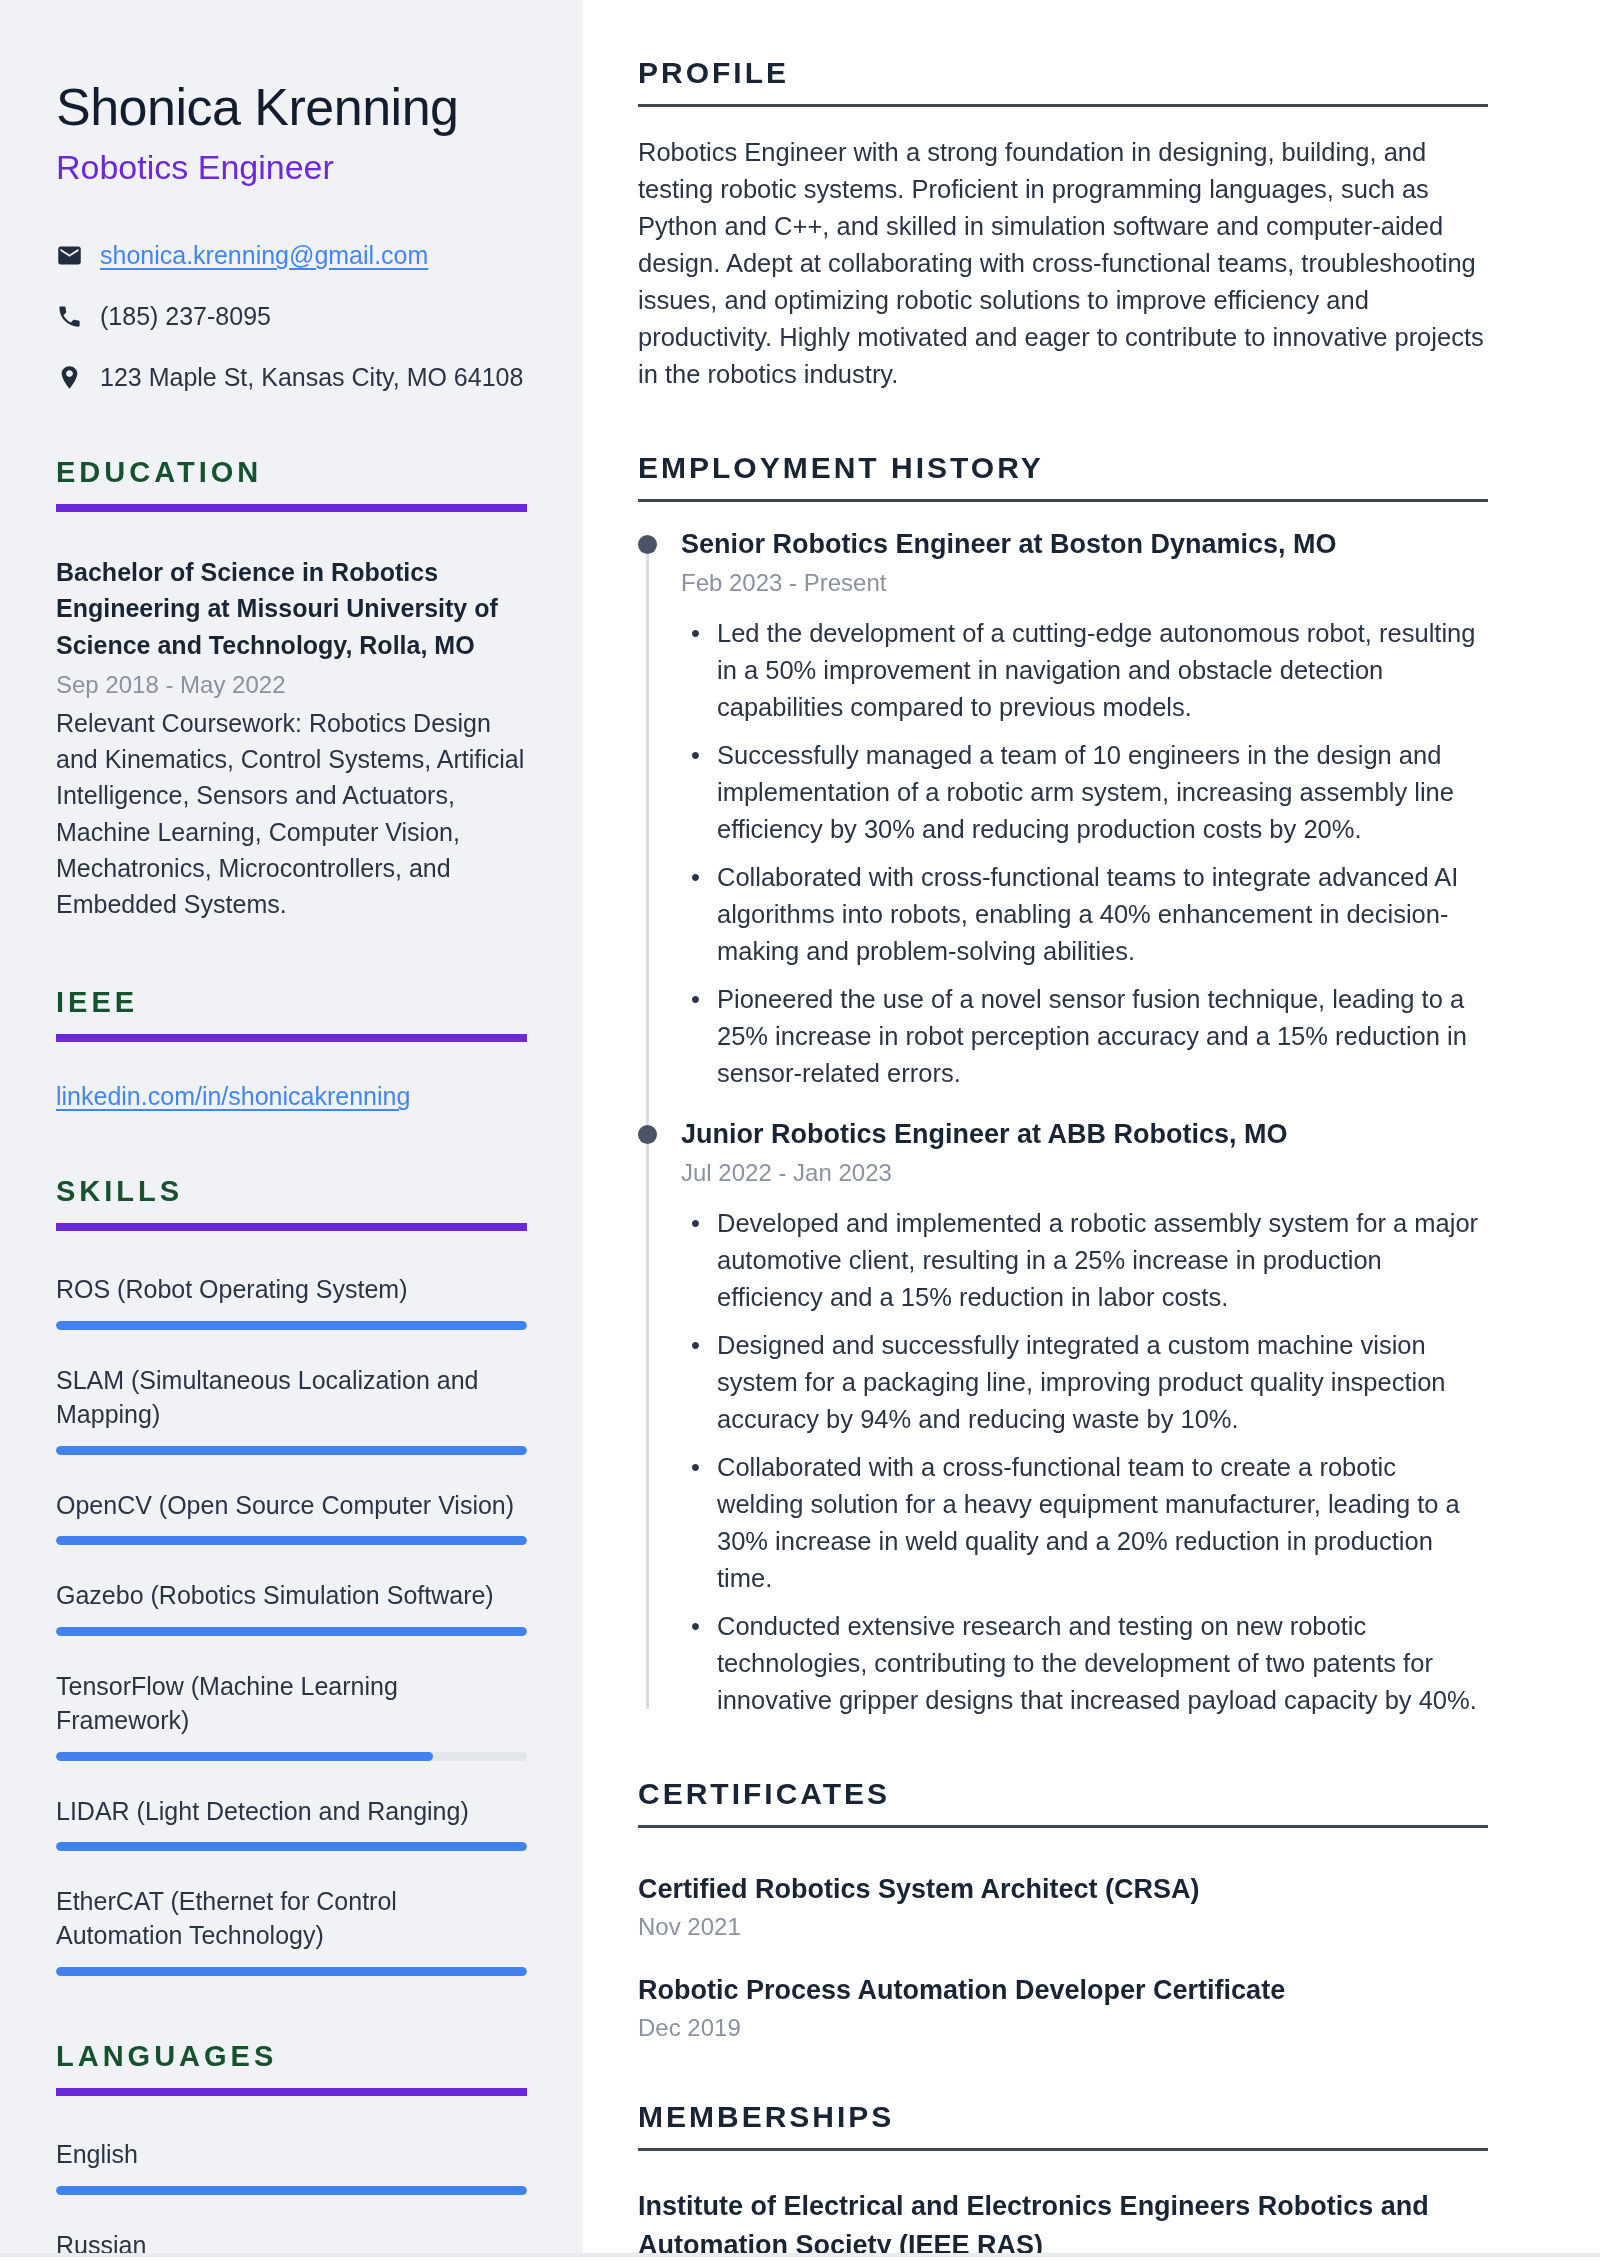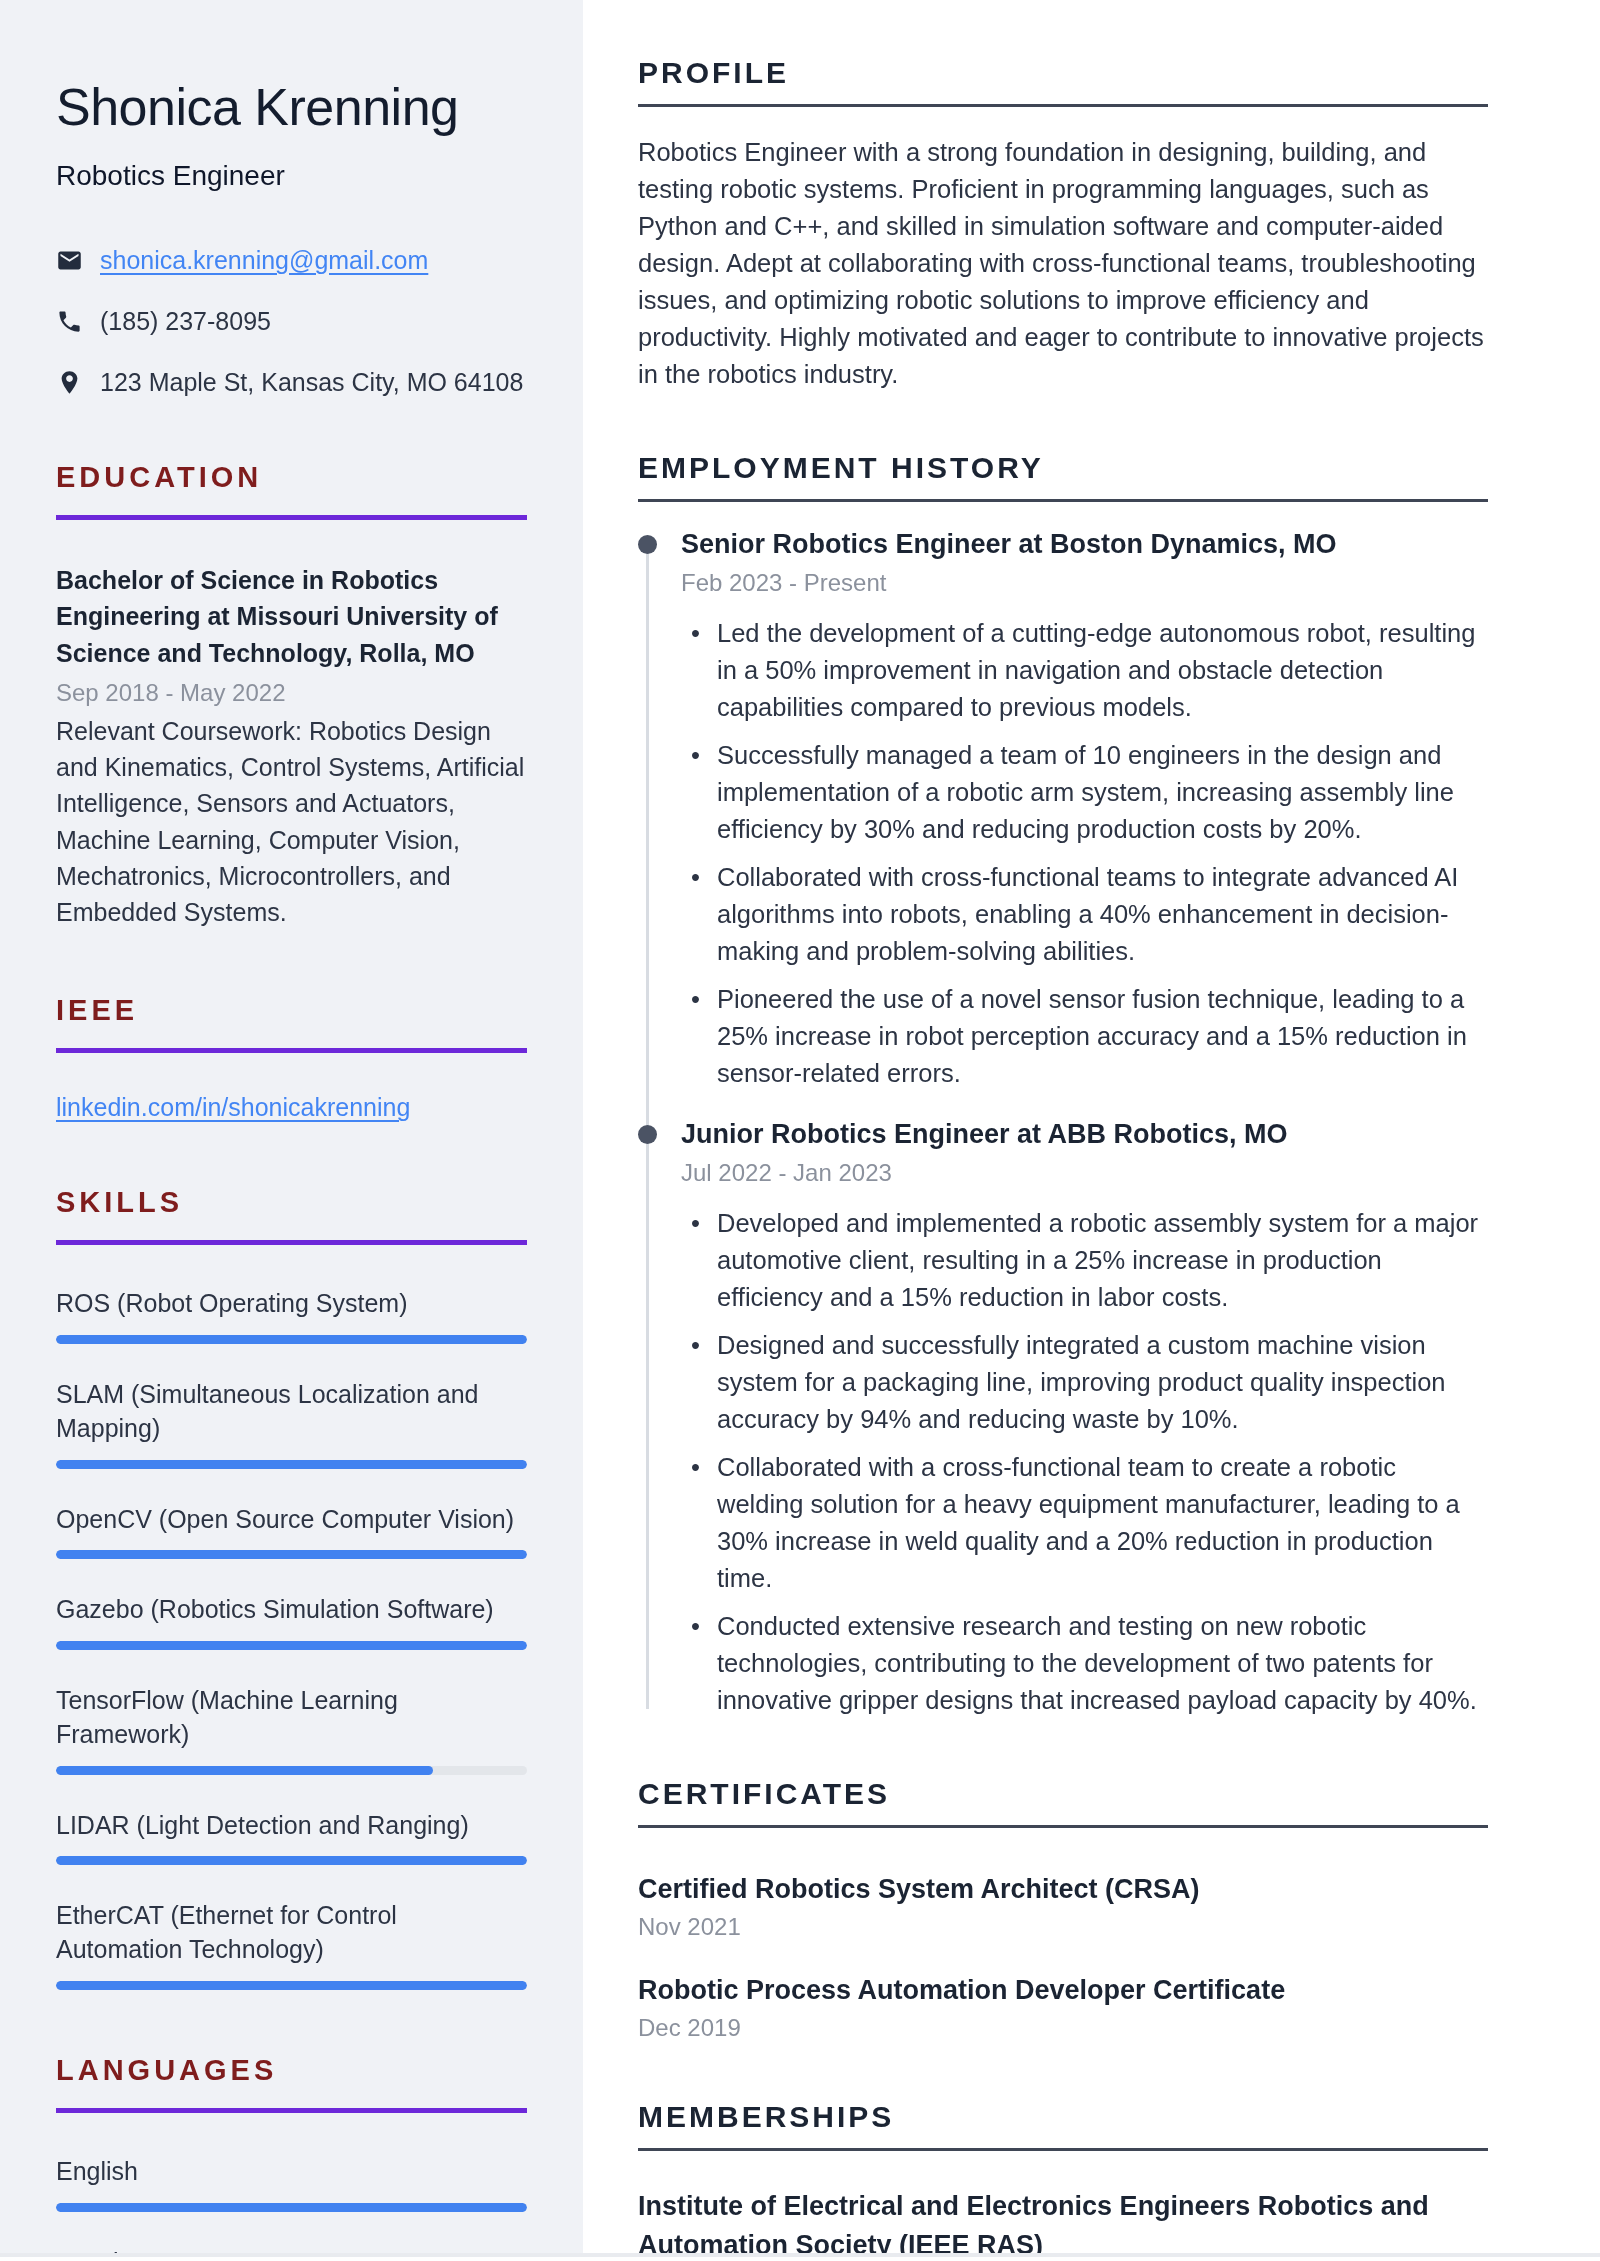--- a/index.html
+++ b/index.html
@@ -3,31 +3,31 @@
 <meta charset="utf-8">
 <style>
   * { margin:0; padding:0; box-sizing:border-box; }
   html,body { width:1600px; }
   body { background:#ffffff; font-family:"Liberation Sans","DejaVu Sans",sans-serif; color:#2c3444; }
   .page { display:flex; width:1600px; height:2257px; border-bottom:4px solid #e9ebef; overflow:hidden; }
 
   
   .sidebar { width:583px; flex:0 0 583px; background:#f0f2f6; padding:74px 56px 40px 56px; }
   .name { font-size:52px; line-height:1.27; font-weight:normal; color:#141d2e; letter-spacing:-0.5px; }
-  .role { margin-top:20px; font-size:28px; color:#0f172a; }
+  .role { margin-top:8px; font-size:34px; color:#6d28d9; }
   .contact { margin-top:54px; }
   .contact-row { display:flex; align-items:center; margin-bottom:32px; }
   .contact-row .ic { width:27px; height:27px; flex:0 0 27px; margin-right:17px; }
   .contact-row .ic svg { width:100%; height:100%; fill:#232c3d; }
   .contact-text { font-size:25px; color:#2c3444; }
   a.link { color:#4285f4; text-decoration:underline; text-decoration-thickness:1.5px; text-underline-offset:4px; }
 
   .side-section { margin-top:64px; }
-  .side-heading { font-size:29px; font-weight:bold; letter-spacing:4px; color:#7f1d1d;
-                  padding-bottom:21px; border-bottom:5px solid #6d28d9; }
+  .side-heading { font-size:29px; font-weight:bold; letter-spacing:4px; color:#14532d;
+                  padding-bottom:15px; border-bottom:8px solid #6d28d9; }
   .edu-degree { margin-top:42px; font-size:25px; font-weight:bold; line-height:1.45; color:#1b2433; }
   .edu-dates { margin-top:8px; font-size:24px; color:#8b919d; }
   .edu-course { margin-top:6px; font-size:25px; line-height:1.45; color:#2c3444; }
   .links-body { margin-top:40px; font-size:25px; }
 
   .skill { margin-top:34px; }
   .skill:first-of-type { margin-top:42px; }
   .skill-label { font-size:25px; line-height:1.35; color:#2c3444; }
   .bar { margin-top:14px; height:9px; border-radius:5px; background:#e3e6ea; overflow:hidden; }
   .bar-fill { height:9px; border-radius:5px; background:#4182f0; }

